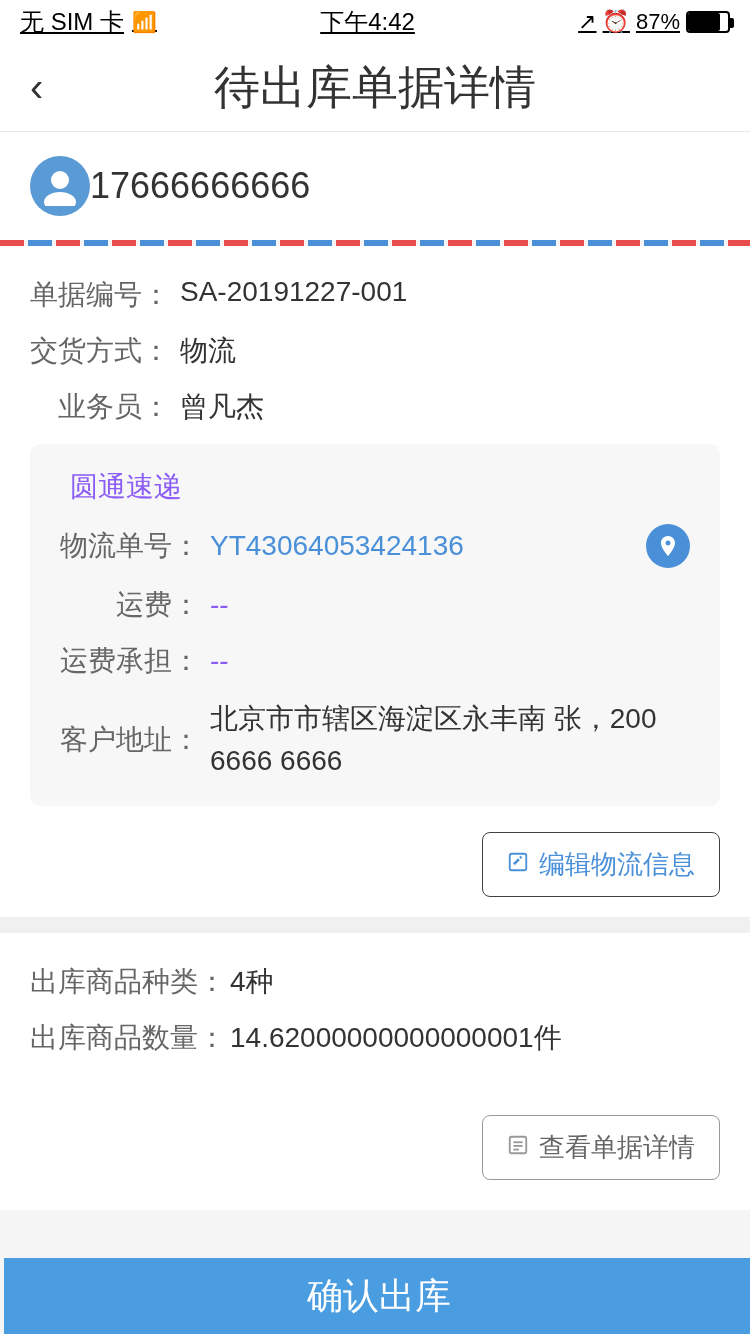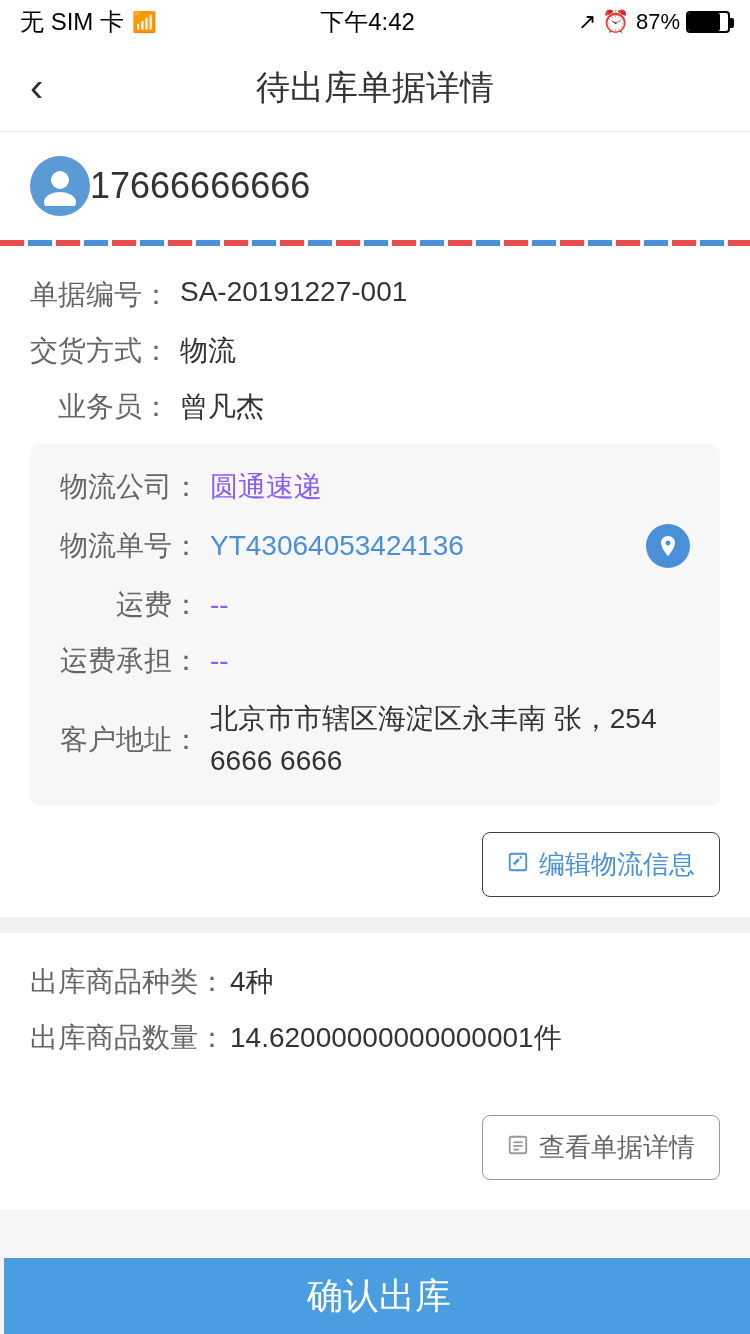--- a/index.html
+++ b/index.html
@@ -18,20 +18,21 @@
     .status-bar {
       width: 750px;
       height: 44px;
       background: #fff;
       display: flex;
       align-items: center;
       justify-content: space-between;
       padding: 0 20px;
       font-size: 24px;
       color: #000;
+      text-decoration: underline;
     }
     .status-left { display: flex; align-items: center; gap: 8px; }
     .status-right { display: flex; align-items: center; gap: 6px; font-size: 22px; }
     .wifi-icon { font-size: 20px; }
     .battery {
       width: 44px; height: 22px;
       border: 2px solid #000;
       border-radius: 4px;
       position: relative;
       display: flex; align-items: center;
@@ -63,21 +64,21 @@
       border-bottom: 1px solid #e8e8e8;
     }
     .nav-back {
       position: absolute;
       left: 30px;
       font-size: 40px;
       color: #333;
       cursor: pointer;
     }
     .nav-title {
-      font-size: 34px;
+      font-size: 46px;
       font-weight: 500;
       color: #333;
     }
 
     
     .user-card {
       background: #fff;
       padding: 24px 30px;
       display: flex;
       align-items: center;
@@ -319,21 +320,20 @@
     <span class="info-label">交货方式：</span>
     <span class="info-value">物流</span>
   </div>
   <div class="info-row">
     <span class="info-label">业务员：</span>
     <span class="info-value">曾凡杰</span>
   </div>
 
   <div class="logistics-card">
     <div class="logistics-row">
-      <span class="logistics-label">物流公司：</span>
       <span class="logistics-value">圆通速递</span>
     </div>
     <div class="logistics-row">
       <span class="logistics-label">物流单号：</span>
       <span class="logistics-value link">YT43064053424136</span>
       <span class="location-btn">
         <svg viewBox="0 0 24 24">
           <path d="M12 2C8.13 2 5 5.13 5 9c0 5.25 7 13 7 13s7-7.75 7-13c0-3.87-3.13-7-7-7zm0 9.5c-1.38 0-2.5-1.12-2.5-2.5s1.12-2.5 2.5-2.5 2.5 1.12 2.5 2.5-1.12 2.5-2.5 2.5z"></path>
         </svg>
       </span>
@@ -341,21 +341,21 @@
     <div class="logistics-row">
       <span class="logistics-label">运费：</span>
       <span class="logistics-value">--</span>
     </div>
     <div class="logistics-row">
       <span class="logistics-label">运费承担：</span>
       <span class="logistics-value">--</span>
     </div>
     <div class="logistics-row">
       <span class="logistics-label">客户地址：</span>
-      <span class="address-value">北京市市辖区海淀区永丰南  张，254 6666 6666</span>
+      <span class="address-value">北京市市辖区海淀区永丰南  张，200 6666 6666</span>
     </div>
   </div>
 
   <div class="edit-btn-container" style="padding: 10px 0 0 0;">
     <button class="edit-btn">
       <span>
         <svg width="22" height="22" viewBox="0 0 24 24" fill="none" stroke="#4a90d9" stroke-width="2">
           <rect x="3" y="3" width="18" height="18" rx="2" stroke="#4a90d9" fill="none"></rect>
           <path d="M8 16l2-2 4-4-2-2-4 4-2 2h2z" fill="#4a90d9" stroke="none"></path>
           <path d="M14 6l2 2" stroke="#4a90d9"></path>

